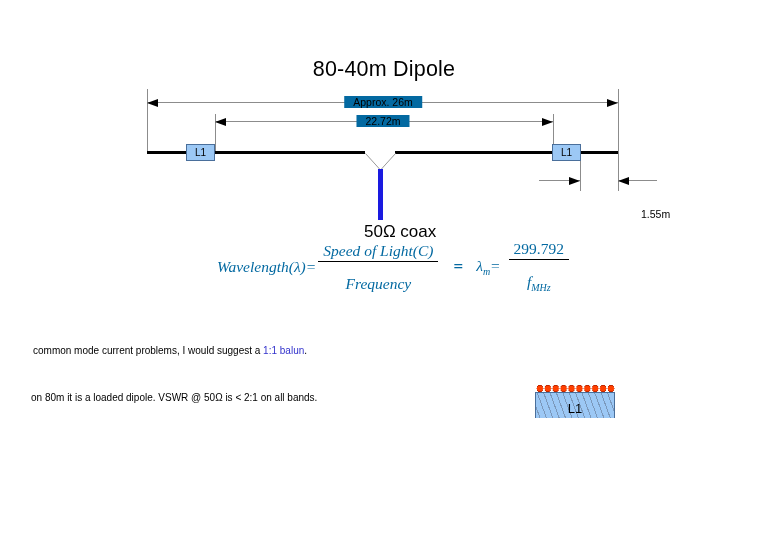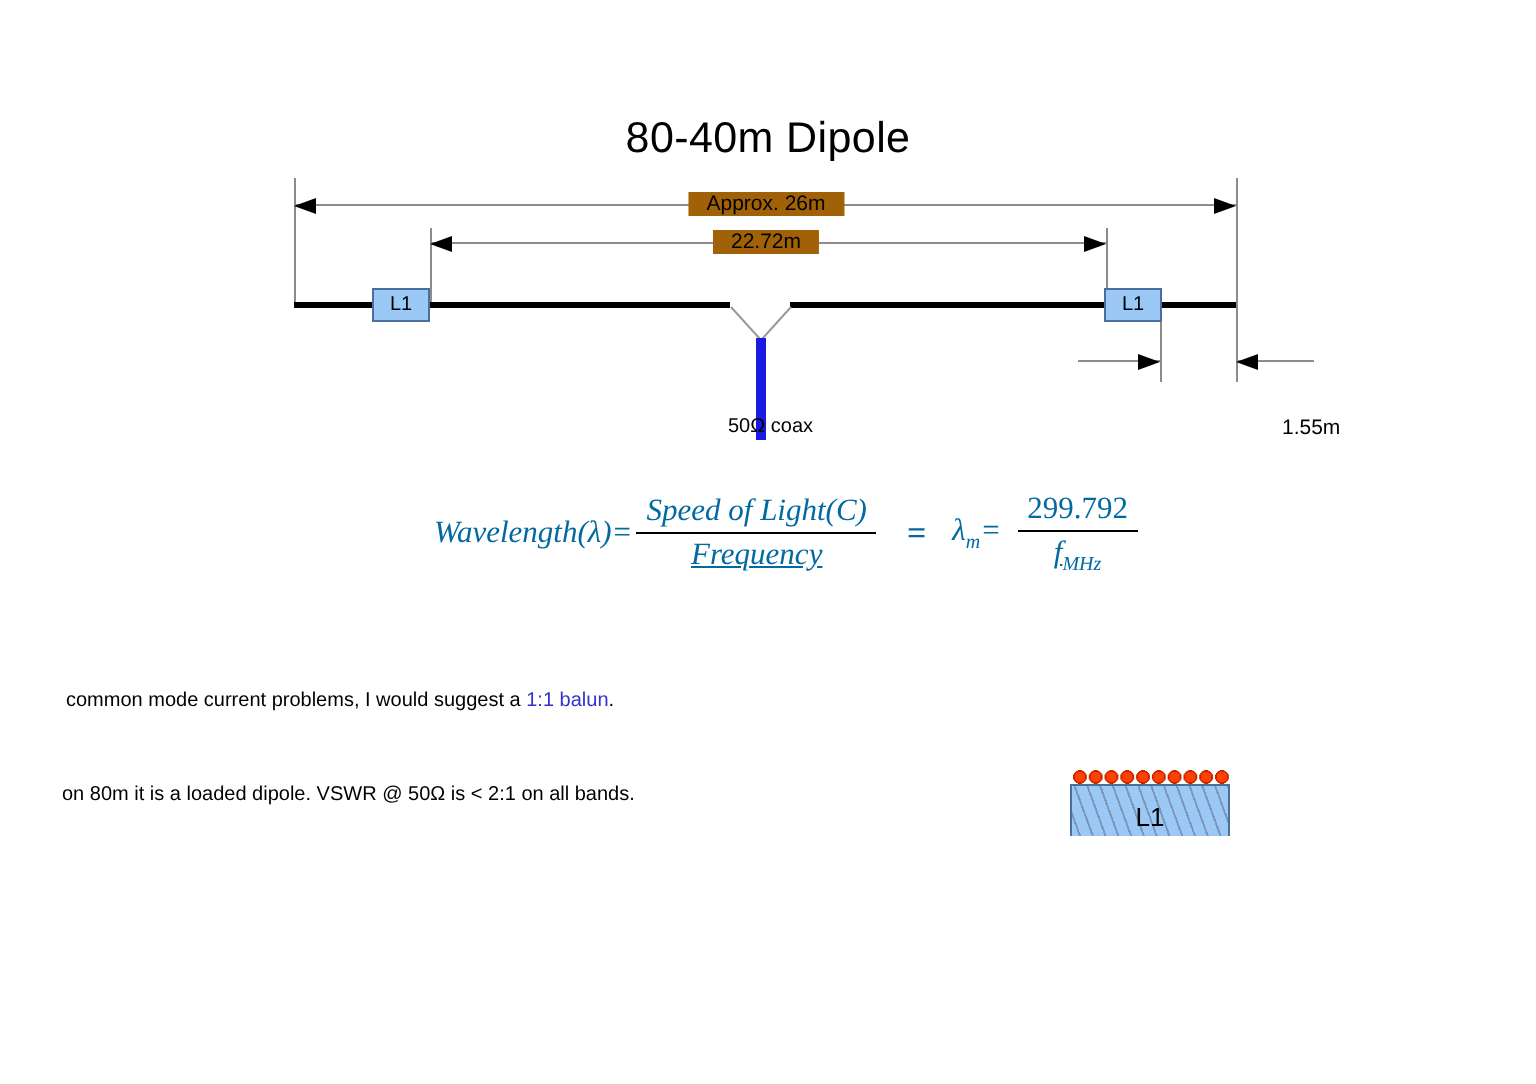--- a/index.html
+++ b/index.html
@@ -9,41 +9,41 @@
   .title { position:absolute; left:0; right:0; top:57px; text-align:center;
            font-size:21.5px; letter-spacing:0.2px; }
 
   .ext   { position:absolute; width:1px; background:var(--line-gray,#8c8c8c); }
   .dline { position:absolute; height:1px; background:var(--line-gray,#8c8c8c); }
 
   .ah { position:absolute; width:0; height:0; border-top:4px solid transparent; border-bottom:4px solid transparent; }
   .ah-l { border-right:11px solid #000; }
   .ah-r { border-left:11px solid #000; }
 
-  .dim-label { position:absolute; transform:translateX(-50%); background:#a16207;
+  .dim-label { position:absolute; transform:translateX(-50%); background:#0369a1;
                padding:0 9px; font-size:10.5px; white-space:nowrap; }
   .plain-label { position:absolute; font-size:10.5px; white-space:nowrap;margin-top:43px; }
 
   .wire { position:absolute; top:151px; height:3px; background:var(--wire-black,#000); }
 
   .l1box { position:absolute; top:144px; width:29px; height:17px; box-sizing:border-box;
            background:var(--coil-fill,#9cc8f5); border:1px solid var(--coil-border,#4a6f9b);
            display:flex; align-items:center; justify-content:center; font-size:10px; }
 
   .feed-v { position:absolute; left:365px; top:153px; }
   .coax   { position:absolute; left:378px; top:169px; width:5px; height:51px;
             background:var(--coax-blue,#1a1ae0); }
-  .coax-label { position:absolute; left:364px; top:208px; font-size:10px; white-space:nowrap; }
+  .coax-label { position:absolute; left:364px; top:222px; font-size:17px; white-space:nowrap; }
 
   .formula { position:absolute; left:217px; top:244px; height:46px; display:flex; align-items:center;
              font-family:"Liberation Serif", serif; font-size:15.5px; color:#0369a1; }
   .f-it { font-style:italic; }
   .frac { display:inline-flex; flex-direction:column; align-items:center; margin:0 2px; }
   .frac .num { padding:0 5px 1px; border-bottom:1.4px solid #000; white-space:nowrap;text-align:center; }
-  .frac .den { padding-top:2px; white-space:nowrap;text-decoration:underline; }
+  .frac .den { padding-top:13px; white-space:nowrap; }
   .f-equiv { font-weight:bold; font-size:17px; margin:0 13px; }
   .f-lam { margin-right:6px; white-space:nowrap; }
   .formula sub { font-size:10px; font-style:italic; }
 
   .note { position:absolute; font-size:10px; line-height:12px; white-space:nowrap; }
   .link { color:var(--link-blue,#3333cc); cursor:pointer; }
 
   .coil-body { position:absolute; left:535px; top:392px; width:80px; height:32px; box-sizing:border-box;
                background-color:var(--coil-fill,#9cc8f5);
                background-image:repeating-linear-gradient(70deg, transparent 0 5px, rgba(90,105,130,.5) 5px 6px);

